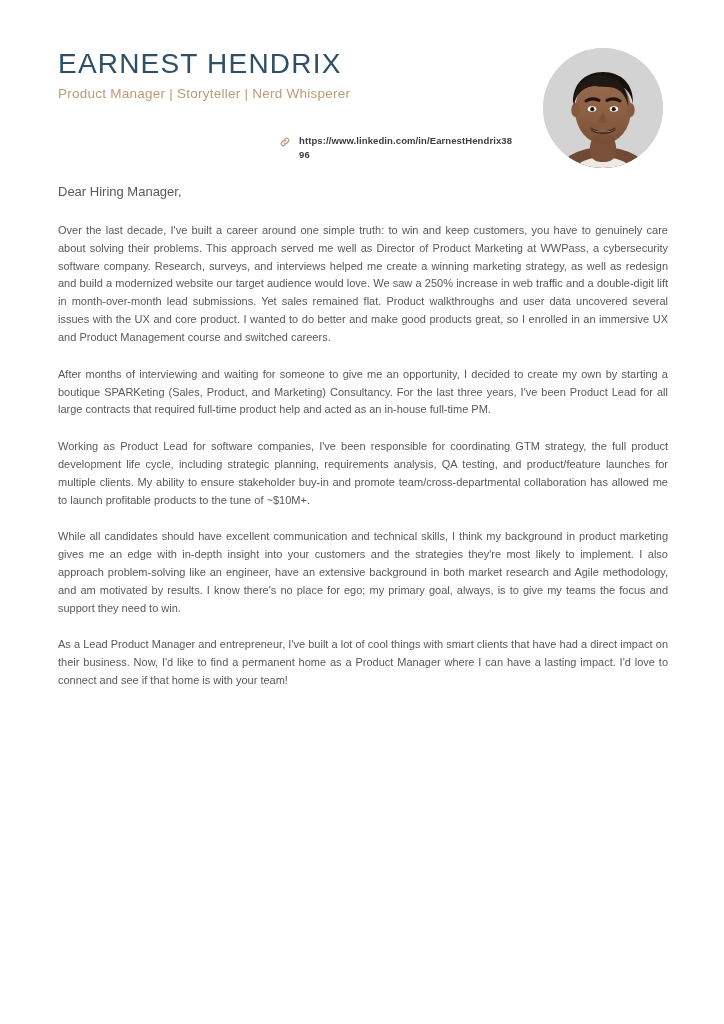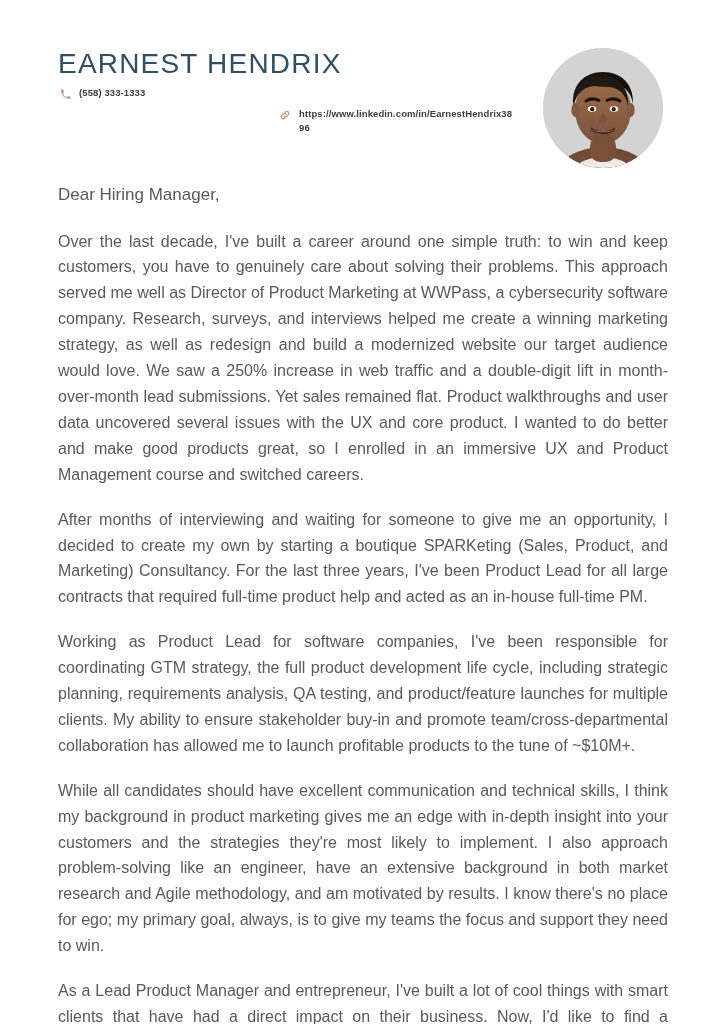--- a/index.html
+++ b/index.html
@@ -110,27 +110,27 @@
   .photo-svg { display: block; width: 120px; height: 120px; }
 
   
   .letter {
     position: absolute;
     left: 58px;
     top: 181px;
     width: 610px;
   }
   .salutation {
-    font-size: 17px;
+    font-size: 13px;
     color: #58595b;
     line-height: 1.62;
     margin: 0 0 20px 0;
   }
   .para {
-    font-size: 16px;
+    font-size: 11px;
     color: #58595b;
     line-height: 1.62;
     text-align: justify;
     text-justify: inter-word;
     margin: 0 0 19px 0;
   }
   .para:last-of-type { margin-bottom: 16px; }
   .signoff {
     margin-top: 23px;
     font-size: 11.2px;
@@ -140,32 +140,25 @@
   .signoff div { white-space: nowrap; }
 </style>
 </head>
 <body>
 
 <div class="page">
 
   <div class="header">
     <div class="header-left">
       <h1 class="name">EARNEST HENDRIX</h1>
+      <div class="tagline">Product Manager | Storyteller | Nerd Whisperer</div>
 
       <div class="contact-grid">
 
         <div class="contact-col-left">
-          <div class="contact-row">
-            <span class="contact-ico">
-              <svg width="11" height="11" viewBox="0 0 24 24" fill="currentColor">
-                <path d="M6.6 10.8c1.7 3.4 4.2 5.9 7.6 7.6l2.5-2.5c.3-.3.8-.4 1.2-.3 1.2.4 2.5.6 3.8.6.6 0 1 .4 1 1V21c0 .6-.4 1-1 1C10.8 22 2 13.2 2 2.3c0-.6.4-1 1-1h3.8c.6 0 1 .4 1 1 0 1.3.2 2.6.6 3.8.1.4 0 .9-.3 1.2L6.6 10.8z"></path>
-              </svg>
-            </span>
-            <span class="contact-txt">(558) 333-1333</span>
-          </div>
 
         </div>
 
         <div class="contact-col-right">
           <div class="contact-row">
             <span class="contact-ico">
               <svg width="12" height="12" viewBox="0 0 24 24" fill="none" stroke="currentColor" stroke-width="2.4" stroke-linecap="round">
                 <path d="M10 13.5a4 4 0 006 .5l2.5-2.5a4 4 0 10-5.7-5.7L11.5 7.2"></path>
                 <path d="M14 10.5a4 4 0 00-6-.5L5.5 12.5a4 4 0 105.7 5.7l1.3-1.3"></path>
               </svg>

